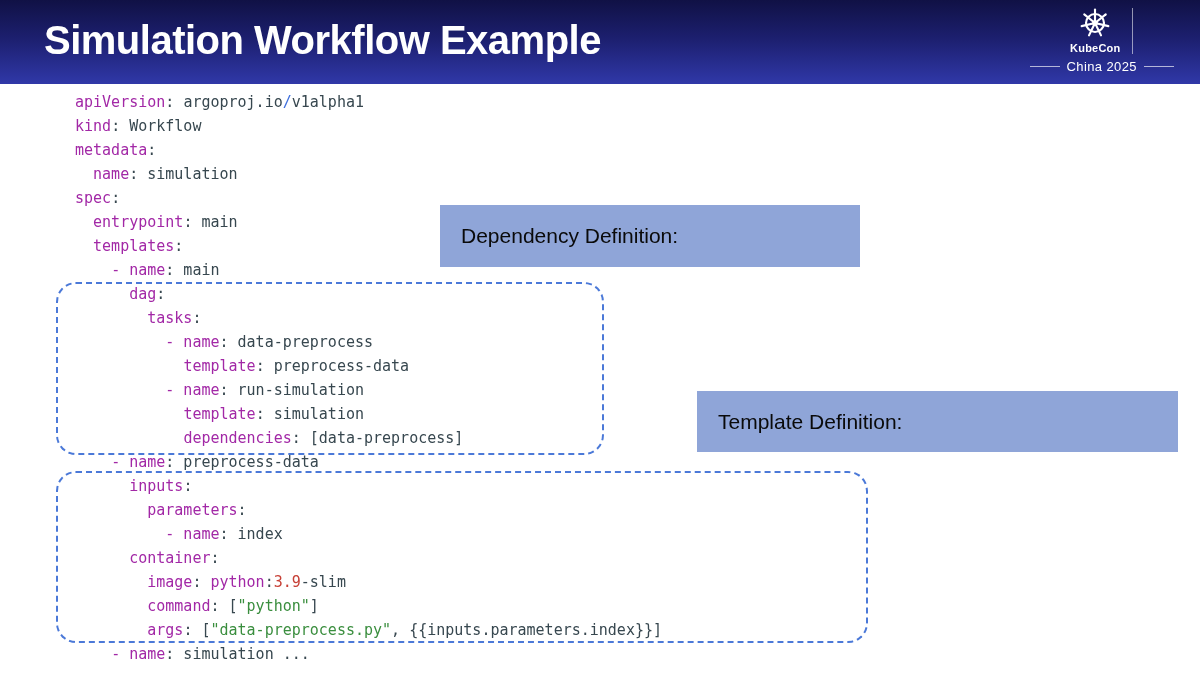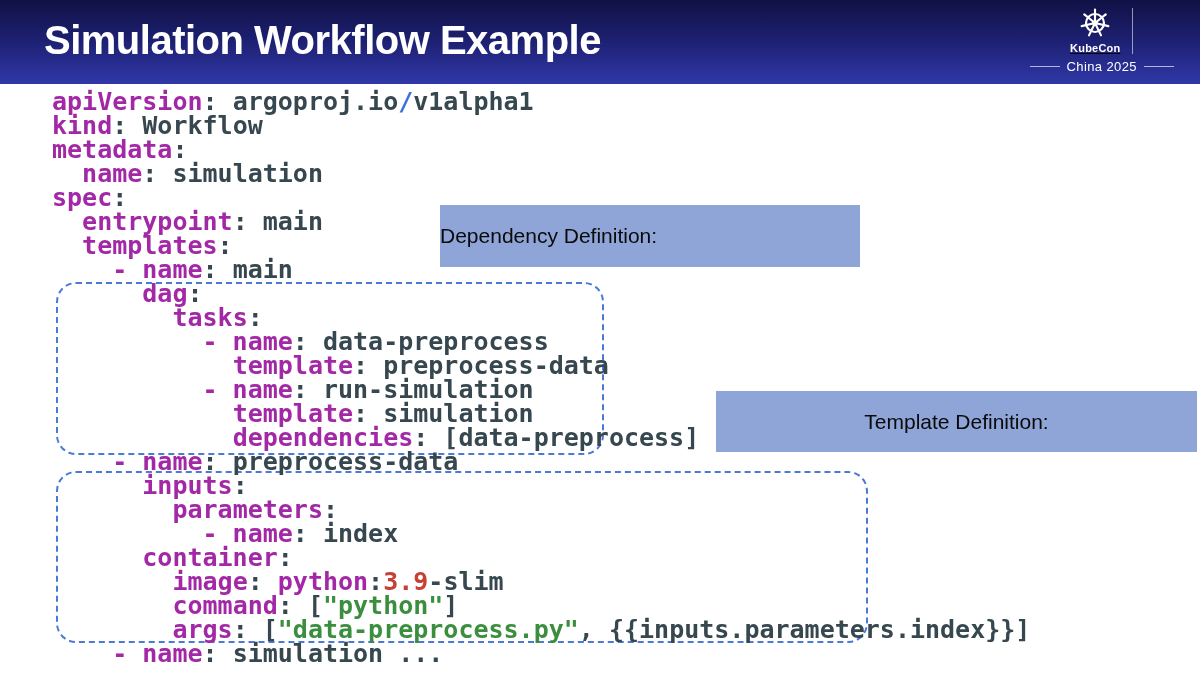--- a/index.html
+++ b/index.html
@@ -24,60 +24,59 @@
     position:absolute;left:0;top:0;width:1200px;height:84px;
     background:linear-gradient(180deg,var(--header-gradient-top) 0%,var(--header-gradient-mid) 48%,var(--header-gradient-bottom) 100%);
     display:flex;align-items:center;
   }
   .title{
     position:absolute;left:44px;top:50%;transform:translateY(-54%);
     color:#ffffff;font-size:40px;font-weight:bold;letter-spacing:-0.5px;
     font-family:"Liberation Sans",sans-serif;white-space:nowrap;
   }
   .logos{position:absolute;right:26px;top:8px;display:flex;flex-direction:column;align-items:center;}
-  .logo-row{display:flex;align-items:flex-start;gap:12px;text-decoration:underline;}
+  .logo-row{display:flex;align-items:flex-start;gap:12px;}
   .logo-col{display:flex;flex-direction:column;align-items:center;gap:4px;}
   .logo-col .logo-label{color:#fff;font-size:11px;font-weight:bold;letter-spacing:0.2px;white-space:nowrap;}
   .logo-divider{width:1px;height:46px;background:rgba(255,255,255,0.55);align-self:center;}
   .event-line{display:flex;align-items:center;gap:7px;margin-top:5px;}
   .event-line .hline{display:inline-block;width:30px;height:1px;background:rgba(255,255,255,0.65);}
   .event-line .event-label{color:#fff;font-size:13px;font-weight:normal;letter-spacing:0.4px;white-space:nowrap;}
   .logo-icon{display:block;}
 
   
   .code{
-    position:absolute;left:52px;top:90px;z-index:2;
+    position:absolute;left:75px;top:90px;z-index:2;
     font-family:"DejaVu Sans Mono","Liberation Mono",monospace;
-    font-size:25px;line-height:24px;background:transparent;
+    font-size:15px;line-height:24px;background:transparent;
     white-space:pre;
-    font-weight:bold;
   }
   .tk-k{color:var(--code-key);}
   .tk-p{color:var(--code-plain);}
   .tk-s{color:var(--code-string);}
   .tk-n{color:var(--code-number);}
   .tk-o{color:var(--code-operator);}
 
   
   .dashed-box{
     position:absolute;z-index:1;
     border:2px dashed var(--outline-dash);
     border-radius:20px;background:transparent;
   }
   .box1{left:56px;top:282px;width:548px;height:173px;}
   .box2{left:56px;top:471px;width:812px;height:172px;}
 
   
   .callout{
     position:absolute;z-index:3;background:var(--callout-bg);
     color:#0a0a0a;font-size:21px;line-height:28px;
-    padding:3px 0;display:flex;flex-direction:column;justify-content:center;
+    padding:3px 21px;display:flex;flex-direction:column;justify-content:center;
   }
   .callout1{left:440px;top:205px;width:420px;height:62px;}
-  .callout2{left:716px;top:391px;width:481px;height:61px;align-items:center;}
+  .callout2{left:697px;top:391px;width:481px;height:61px;}
 </style>
 </head>
 <body>
 
 <div class="slide">
 
   <div class="header">
     <h1 class="title">Simulation Workflow Example</h1>
 
     <div class="logos">

